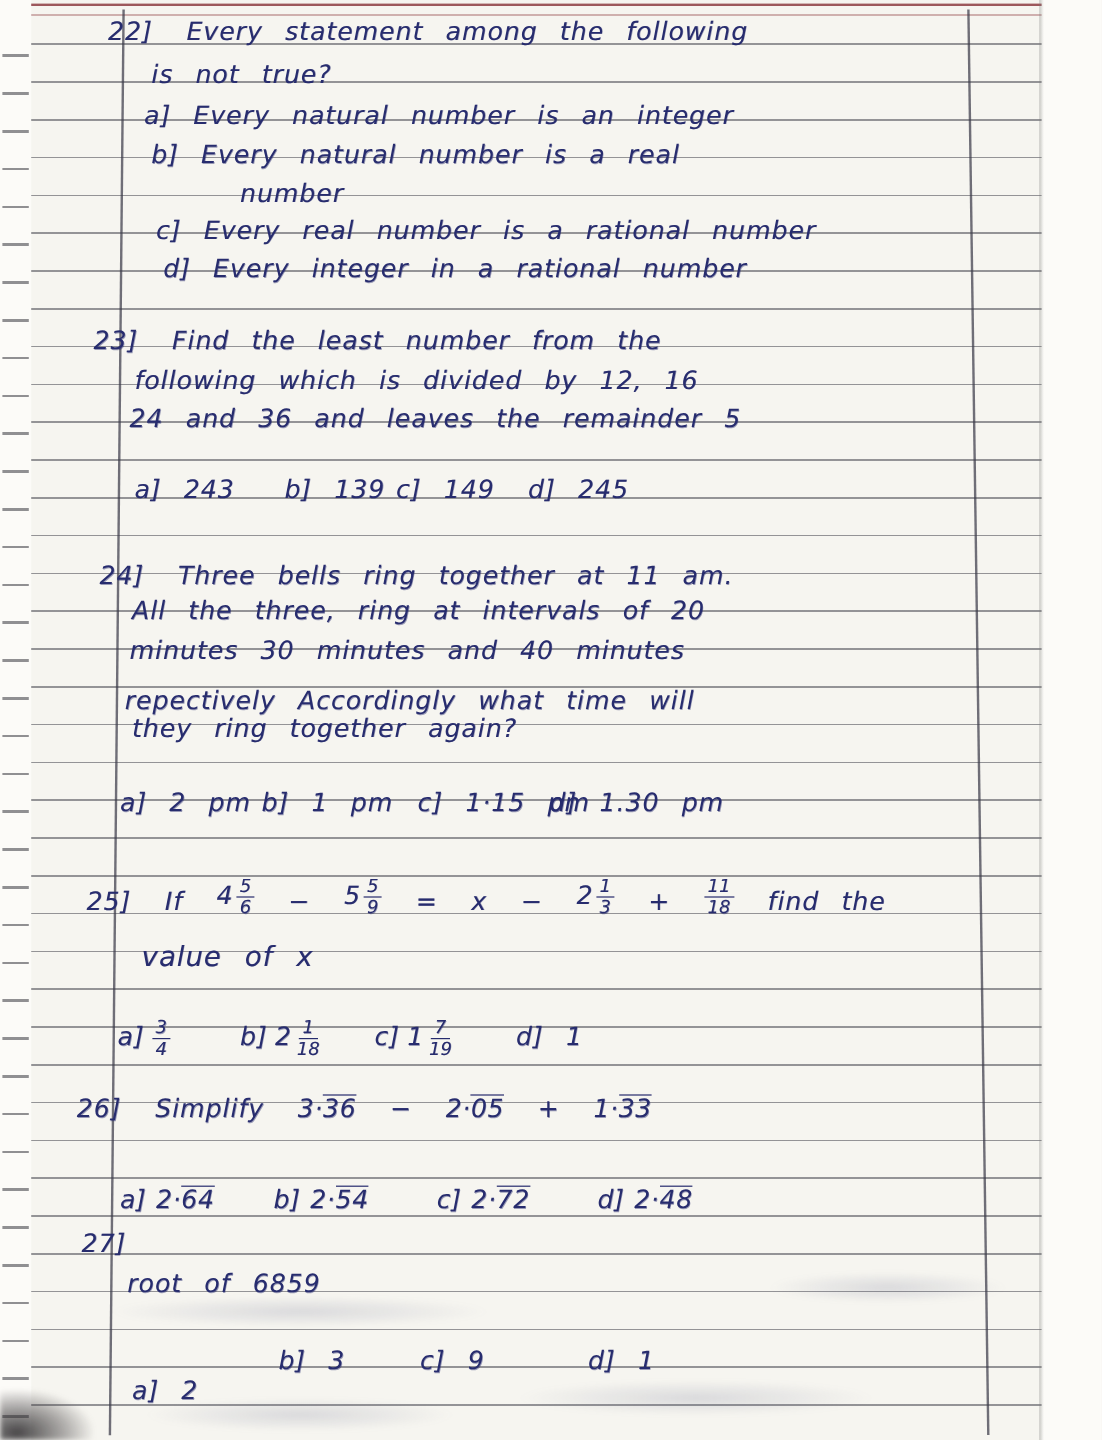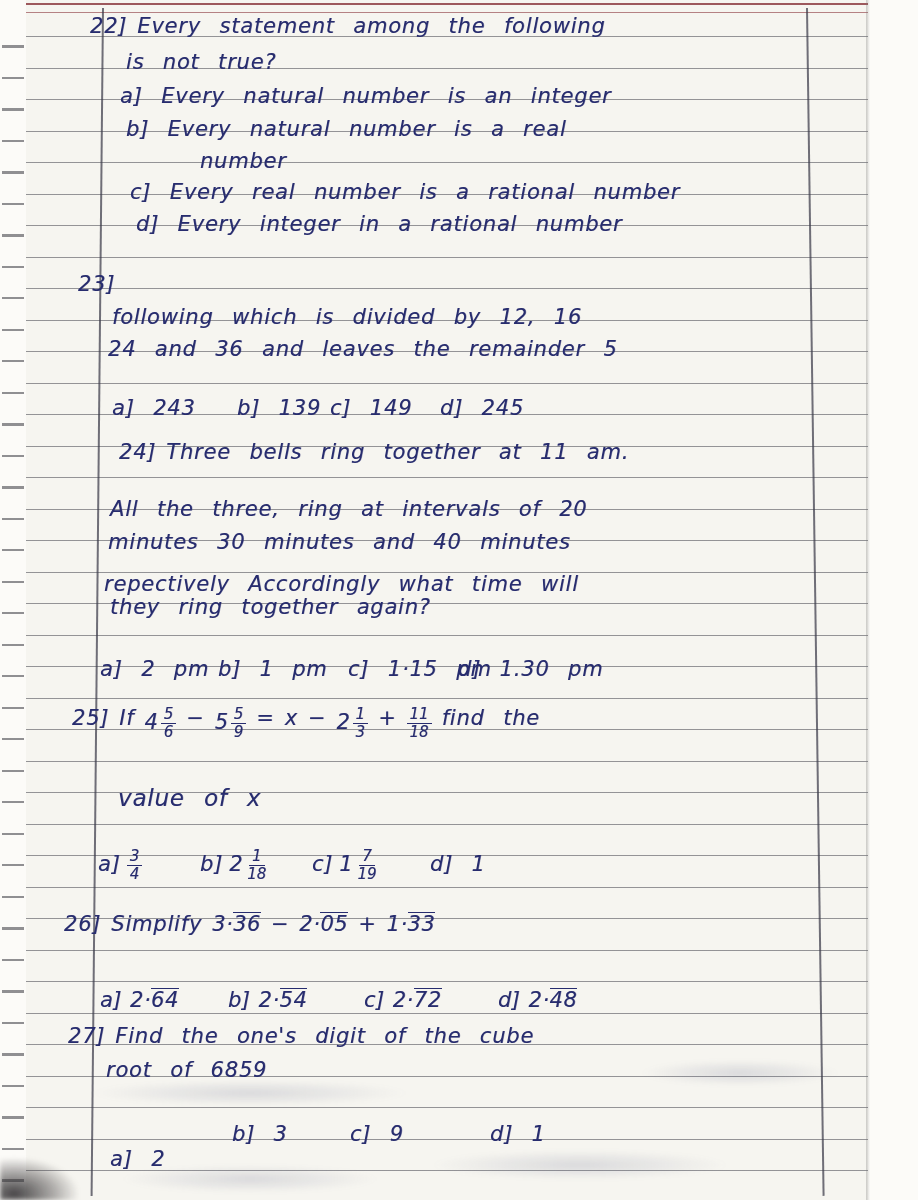--- a/index.html
+++ b/index.html
@@ -50,21 +50,21 @@
     filter:blur(2px);
   }
   .hw{
     position:absolute;white-space:nowrap;
     color:#272c6e;
     font-style:italic;
     font-size:21px;line-height:1.2;
     letter-spacing:0.8px;word-spacing:11px;
     text-shadow:0.5px 0.3px 0 rgba(39,44,110,0.45);
   }
-  .row{display:flex;align-items:flex-start;gap:10px;}
+  .row{display:flex;align-items:flex-end;gap:28px;}
   .qnum{font-style:italic;}
   .frac{display:inline-flex;flex-direction:column;align-items:center;
     font-size:15px;line-height:1.1;letter-spacing:0;word-spacing:0;}
   .frac .num{padding:0 3px;border-bottom:1.8px solid currentColor;}
   .frac .den{padding:0 2px;}
   .mix{display:inline-flex;align-items:center;gap:2px;}
   .ovl{display:inline-block;border-top:1.9px solid currentColor;
     padding-top:1px;line-height:1;}
   .dec{display:inline-flex;align-items:flex-start;gap:0px;letter-spacing:0.5px;word-spacing:0;}
   .optrow{display:flex;align-items:center;gap:6px;height:44px;}
@@ -86,29 +86,30 @@
 </div>
 <div class="hw" style="left:126px;top:50px;">is not true?</div>
 <div class="hw" style="left:120px;top:84px;">a] Every natural number is an integer</div>
 <div class="hw" style="left:126px;top:117px;">b] Every natural number is a real</div>
 <div class="hw" style="left:200px;top:149px;">number</div>
 <div class="hw" style="left:130px;top:180px;">c] Every real number is a rational number</div>
 <div class="hw" style="left:136px;top:212px;">d] Every integer in a rational number</div>
 
 <div class="hw row" style="left:78px;top:272px;">
   <span class="qnum">23]</span>
+  <span>Find the least number from the</span>
 </div>
 <div class="hw" style="left:112px;top:305px;">following which is divided by 12, 16</div>
 <div class="hw" style="left:108px;top:337px;">24 and 36 and leaves the remainder 5</div>
 <div class="hw" style="left:112px;top:396px;">a] 243</div>
 <div class="hw" style="left:237px;top:396px;">b] 139</div>
 <div class="hw" style="left:330px;top:396px;text-align:center;">c] 149</div>
 <div class="hw" style="left:440px;top:396px;">d] 245</div>
 
-<div class="hw row" style="left:83px;top:440px;margin-left:36px;">
+<div class="hw row" style="left:83px;top:468px;">
   <span class="qnum">24]</span>
   <span>Three bells ring together at 11 am.</span>
 </div>
 <div class="hw" style="left:110px;top:497px;">All the three, ring at intervals of 20</div>
 <div class="hw" style="left:108px;top:530px;">minutes 30 minutes and 40 minutes</div>
 <div class="hw" style="left:104px;top:572px;">repectively Accordingly what time will</div>
 <div class="hw" style="left:110px;top:595px;">they ring together again?</div>
 <div class="hw" style="left:100px;top:657px;text-align:right;">a] 2 pm</div>
 <div class="hw" style="left:218px;top:657px;">b] 1 pm</div>
 <div class="hw" style="left:348px;top:657px;text-align:right;">c] 1·15 pm</div>
@@ -218,21 +219,20 @@
 </div>
 <div class="hw dec" style="left:498px;top:988px;">
   <span>d]</span>
     <span style="width:8px;"></span>
   <span>2·</span>
   <span class="ovl">48</span>
 </div>
 
 <div class="hw row" style="left:68px;top:1024px;">
   <span class="qnum">27]</span>
-  <span>Find the one's digit of the cube</span>
 </div>
 <div class="hw" style="left:106px;top:1058px;">root of 6859</div>
 <div class="hw" style="left:110px;top:1122px;margin-top:25px;">a] 2</div>
 <div class="hw" style="left:232px;top:1122px;">b] 3</div>
 <div class="hw" style="left:350px;top:1122px;">c] 9</div>
 <div class="hw" style="left:490px;top:1122px;">d] 1</div>
 
 <div class="smudge" style="left:120px;top:1165px;width:260px;height:28px;"></div>
 <div class="smudge" style="left:430px;top:1150px;width:300px;height:30px;"></div>
 <div class="smudge" style="left:640px;top:1060px;width:200px;height:26px;"></div>

